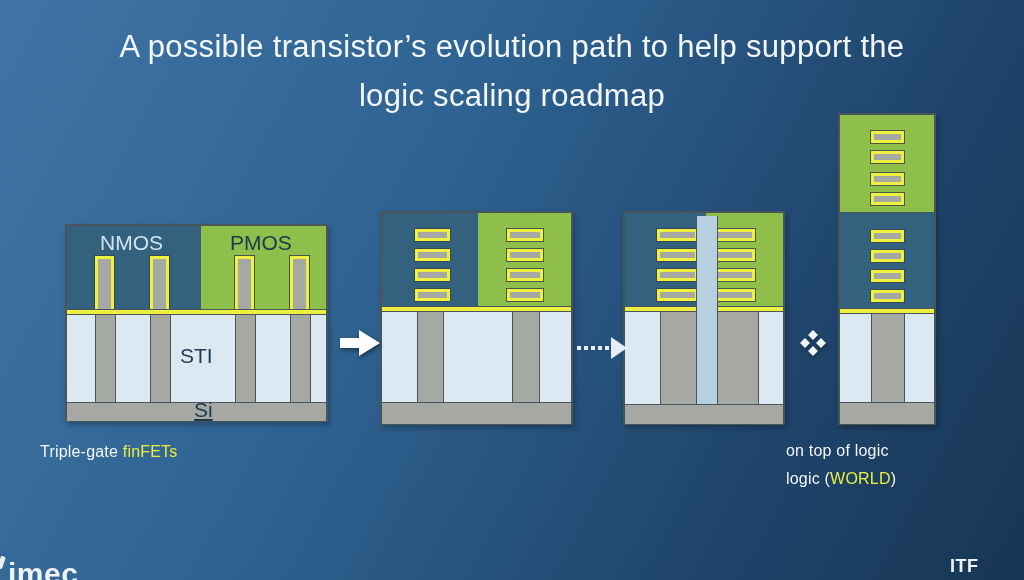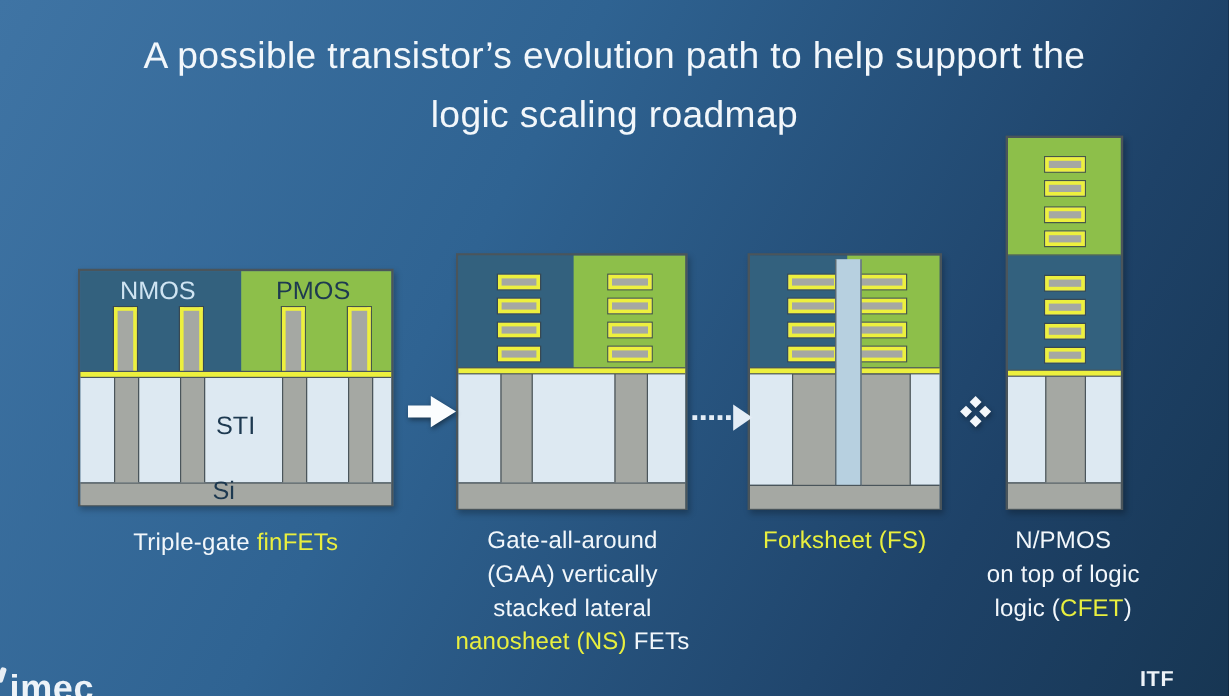--- a/index.html
+++ b/index.html
@@ -26,21 +26,21 @@
     border-left:1px solid var(--outline-dark); border-right:1px solid var(--outline-dark); z-index:2; }
   .sheet { position:absolute; box-sizing:border-box; height:12px; background:var(--silicon-gray);
     border:3px solid var(--gate-yellow); box-shadow:0 0 0 1px rgba(58,68,74,0.85); z-index:3; }
   .pillar { position:absolute; background:var(--silicon-gray);
     border-left:1px solid var(--outline-dark); border-right:1px solid var(--outline-dark); z-index:2; }
   .wall { position:absolute; background:var(--forksheet-wall-blue);
     border:1px solid var(--outline-dark); border-top:none; z-index:5; }
   .dlabel { position:absolute; font-size:21px; z-index:6; white-space:nowrap; }
   .lab-light { color:#cfe4f2; }
   .lab-dark { color:var(--label-dark); }
-  .caption { position:absolute; text-align:center; font-size:20px; line-height:28px; letter-spacing:0.2px; }
+  .caption { position:absolute; text-align:left; font-size:16px; line-height:28px; letter-spacing:0.2px; }
   .caption .whi { color:var(--text-white); }
   .caption .yel { color:var(--text-yellow); }
   .connector { position:absolute; z-index:6; }
   .imec-logo { position:absolute; left:8px; top:557px; color:#eef3f8; font-size:30px;
     font-weight:bold; letter-spacing:0.5px; }
   .imec-tick { position:absolute; left:-1px; top:556px; width:5px; height:13px;
     background:#e8eef4; transform:rotate(18deg); border-radius:2px; }
   .itf-logo { position:absolute; left:950px; top:556px; color:#eef3f8; font-size:18px;
     font-weight:bold; letter-spacing:0.5px; }
   .itf-world { position:absolute; left:985px; top:580px; color:#eef3f8; font-size:8.5px;
@@ -68,21 +68,21 @@
     <div class="fin-cap" style="left:168px; top:30px; width:19px; height:56px;"></div>
     <div class="fin-cap" style="left:223px; top:30px; width:19px; height:56px;"></div>
     <div class="fin-body" style="left:28px;  top:88px; width:19px; height:88px;"></div>
     <div class="fin-body" style="left:83px;  top:88px; width:19px; height:88px;"></div>
     <div class="fin-body" style="left:168px; top:88px; width:19px; height:88px;"></div>
     <div class="fin-body" style="left:223px; top:88px; width:19px; height:88px;"></div>
 
     <div class="dlabel lab-light" style="left:33px;  top:5px;">NMOS</div>
     <div class="dlabel lab-dark" style="left:163px; top:5px;">PMOS</div>
     <div class="dlabel lab-dark" style="left:113px; top:118px;">STI</div>
-    <div class="dlabel lab-dark" style="left:110px; top:172px;">Si</div>
+    <div class="dlabel lab-dark" style="left:127px; top:172px;text-decoration:underline;">Si</div>
   </div>
 
   <div class="connector" style="left:338px; top:327px;">
     <svg width="44" height="32" viewBox="0 0 44 32" style="filter:drop-shadow(1px 2px 2px rgba(0,0,0,0.45));">
       <path d="M2 11 h19 v-8 L42 16 L21 29 v-8 H2 z" fill="#fbfdfe"></path>
     </svg>
   </div>
 
   <div class="diagram" style="left:380px; top:211px; width:193px; height:214px;">
     <div class="region teal" style="left:0; top:0; width:96px; height:98px;"></div>
@@ -163,33 +163,25 @@
     <div class="sheet" style="left:31px; top:78px;  width:33px;"></div>
     <div class="sheet" style="left:31px; top:115px; width:33px;"></div>
     <div class="sheet" style="left:31px; top:135px; width:33px;"></div>
     <div class="sheet" style="left:31px; top:155px; width:33px;"></div>
     <div class="sheet" style="left:31px; top:175px; width:33px;"></div>
   </div>
 
   <div class="caption" style="left:40px;  top:438px; width:313px;">
       <div><span class="whi">Triple-gate </span><span class="yel">finFETs</span></div>
     </div>
-  <div class="caption" style="left:367px; top:437px; width:220px;">
-      <div><span class="whi">Gate-all-around</span></div>
-      <div><span class="whi">(GAA) vertically</span></div>
-      <div><span class="whi">stacked lateral</span></div>
-      <div><span class="yel">nanosheet (NS)</span><span class="whi"> FETs</span></div>
-    </div>
   <div class="caption" style="left:609px; top:437px; width:190px;">
-      <div><span class="yel">Forksheet (FS)</span></div>
     </div>
   <div class="caption" style="left:786px; top:437px; width:200px;">
-      <div><span class="whi">N/PMOS</span></div>
       <div><span class="whi">on top of logic</span></div>
-      <div><span class="whi">logic (</span><span class="yel">CFET</span><span class="whi">)</span></div>
+      <div><span class="whi">logic (</span><span class="yel">WORLD</span><span class="whi">)</span></div>
     </div>
 
   <div class="imec-tick"></div>
   <div class="imec-logo">imec</div>
   <div class="itf-logo">ITF</div>
   <div class="itf-world">WORLD</div>
 
 </div>
 
 </body></html>

